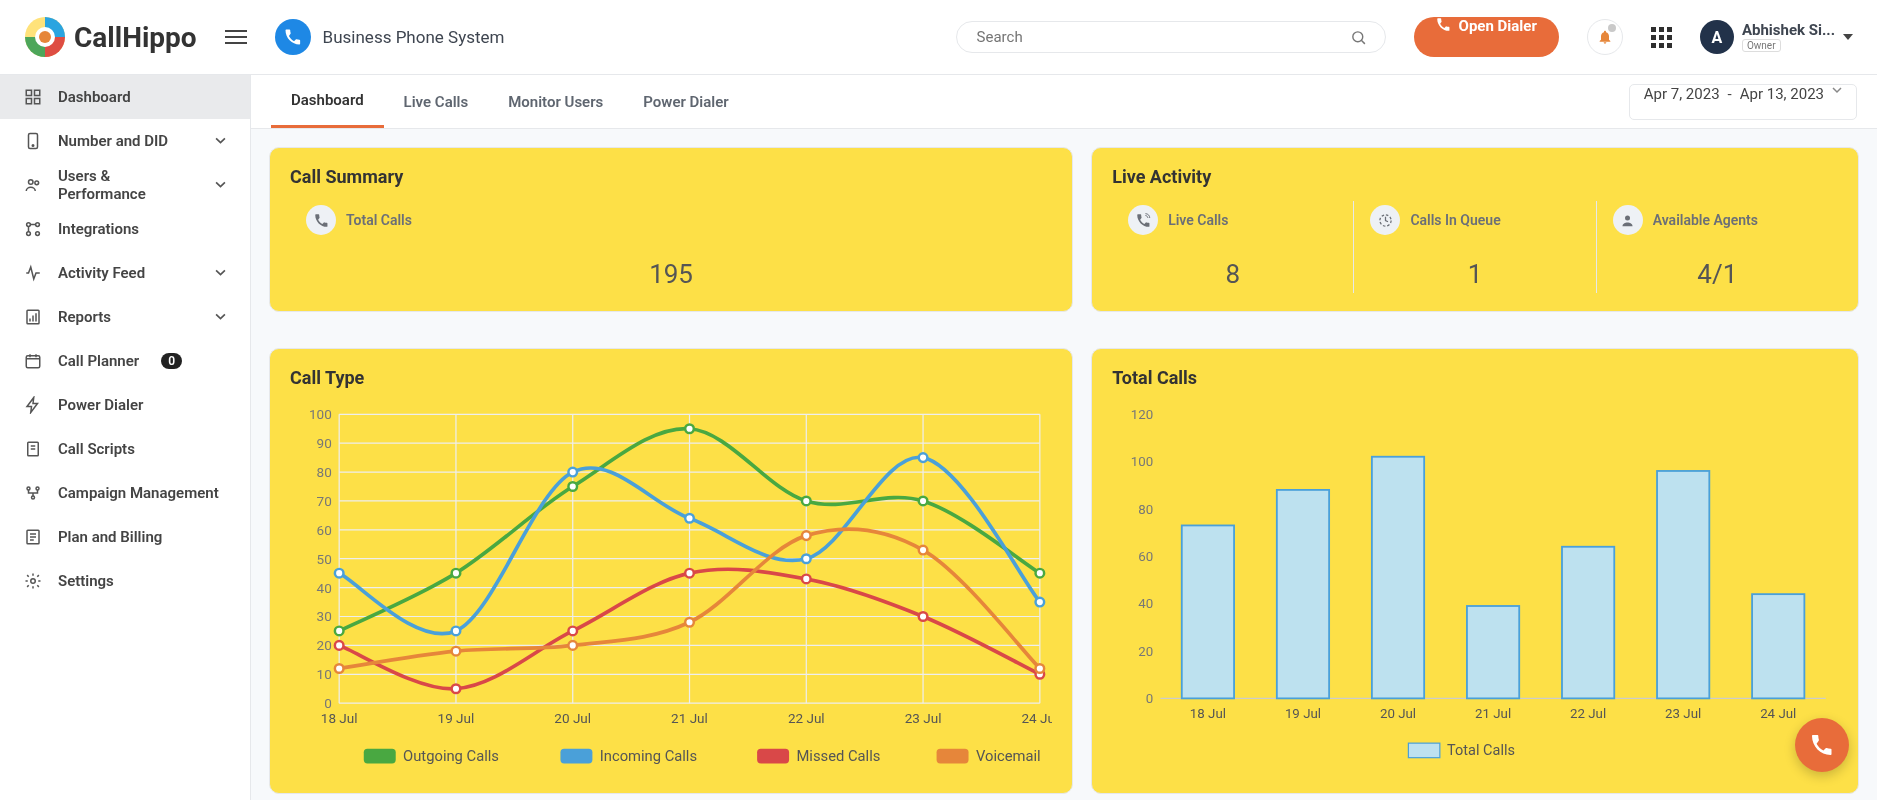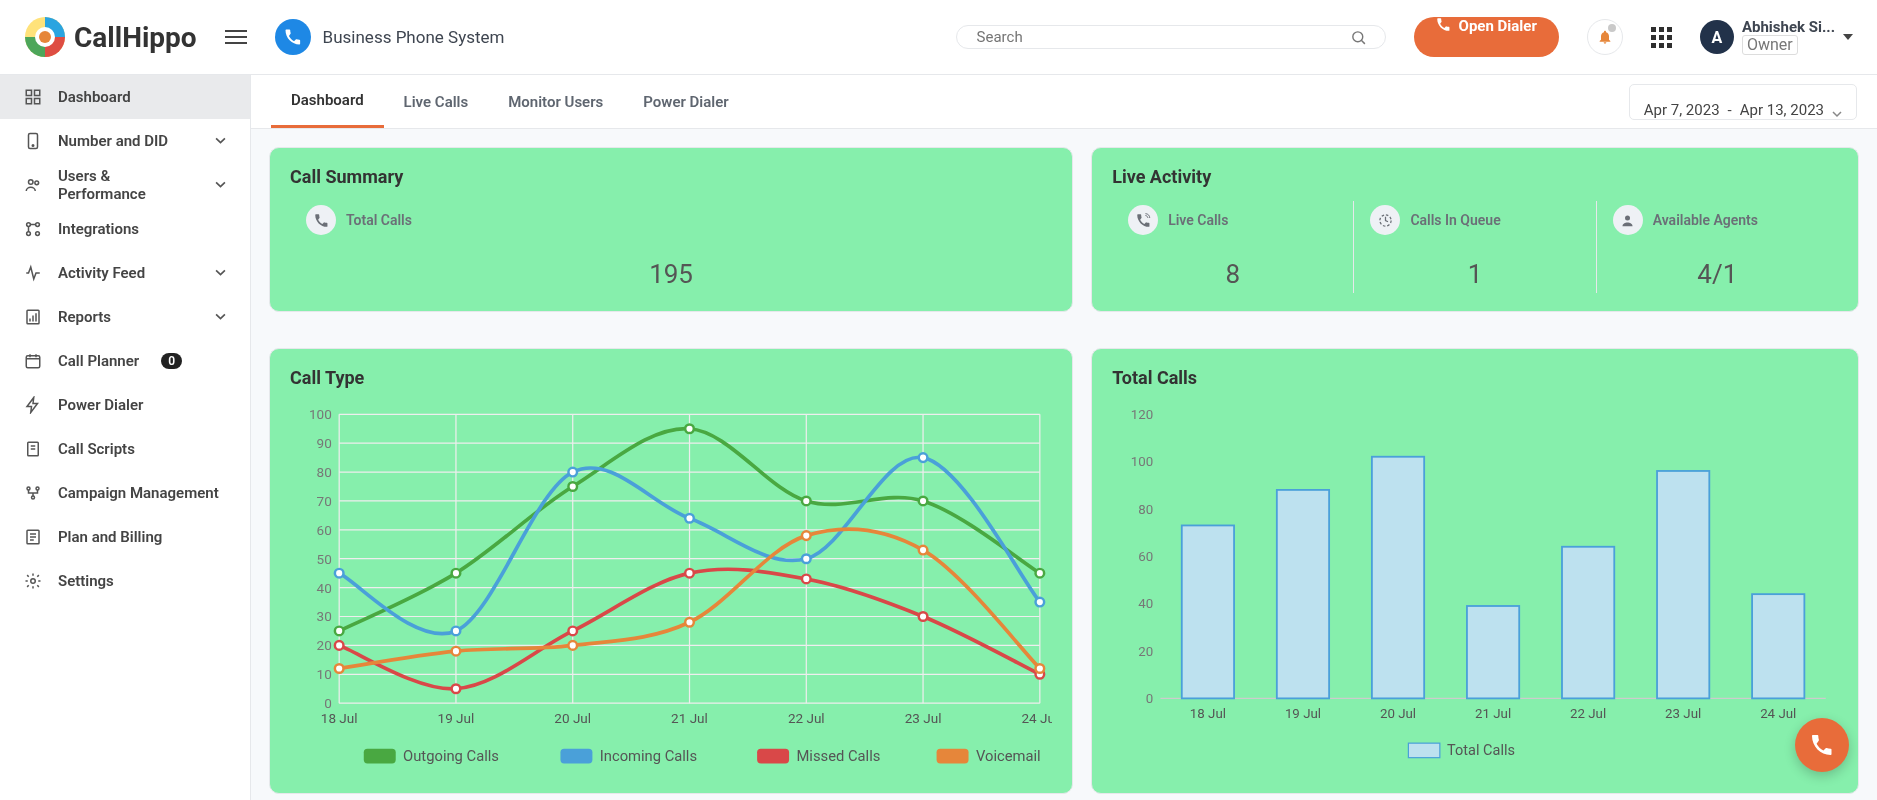--- a/index.html
+++ b/index.html
@@ -6,51 +6,51 @@
 *{box-sizing:border-box;font-family:-apple-system,BlinkMacSystemFont,"Segoe UI",Roboto,Arial,sans-serif}
 body{margin:0;background:#fff;color:var(--text)}
 .header{display:flex;align-items:center;height:75px;border-bottom:1px solid var(--border);padding:0 24px;gap:28px}
 .logo{display:flex;align-items:center;gap:8px;font-size:28px;font-weight:700;color:#333}
 .logo-mark{width:42px;height:42px}
 .hamburger{width:22px;height:22px;display:flex;flex-direction:column;justify-content:center;gap:4px;cursor:pointer}
 .hamburger span{height:2.2px;background:#444}
 .phone-chip{display:flex;align-items:center;gap:12px;font-weight:400;font-size:17px}
 .chip-icon{width:36px;height:36px;border-radius:50%;background:#1e88e5;display:flex;align-items:center;justify-content:center;color:#fff}
 .spacer{flex:1}
-.search{width:430px;height:24px;border:1px solid var(--border);border-radius:20px;display:flex;align-items:center;padding:0 18px;color:var(--muted)}
+.search{width:430px;height:32px;border:1px solid var(--border);border-radius:20px;display:flex;align-items:center;padding:0 18px;color:var(--muted)}
 .search input{flex:1;border:0;outline:0;font-size:15px;background:transparent}
 .btn-dialer{background:var(--orange);color:#fff;border:0;border-radius:22px;height:40px;padding:0 22px;font-size:15px;font-weight:700;display:flex;align-items:flex-start;gap:8px;cursor:pointer}
 .circ-icon{width:36px;height:36px;border-radius:50%;border:1px solid var(--border);display:flex;align-items:center;justify-content:center;position:relative;cursor:pointer}
 .notif-dot{position:absolute;top:4px;right:6px;width:8px;height:8px;background:#c9c9c9;border-radius:50%}
 .apps-icon{display:grid;grid-template-columns:repeat(3,5px);grid-template-rows:repeat(3,5px);gap:3px;cursor:pointer}
 .apps-icon span{background:#2f2f2f}
 .user{display:flex;align-items:center;gap:8px;cursor:pointer}
 .avatar{width:34px;height:34px;border-radius:50%;background:#22324a;color:#fff;display:flex;align-items:center;justify-content:center;font-weight:700}
 .user-meta{display:flex;flex-direction:column;line-height:1.1}
 .user-name{font-weight:700;font-size:15px;max-width:110px;white-space:nowrap;overflow:hidden;text-overflow:ellipsis}
-.role-badge{font-size:16px;color:#777;border:1px solid #ddd;border-radius:3px;padding:0 4px;align-self:flex-start}
+.role-badge{font-size:10px;color:#777;border:1px solid #ddd;border-radius:3px;padding:0 4px;align-self:flex-start}
 .caret{border-left:5px solid transparent;border-right:5px solid transparent;border-top:6px solid #444}
 
 .layout{display:flex;height:calc(100vh - 75px)}
 .sidebar{width:251px;background:#fff;border-right:1px solid var(--border)}
 .side-item{display:flex;align-items:center;gap:16px;height:44px;padding:0 24px;font-size:15px;font-weight:600;color:#444;cursor:pointer}
 .side-item.active{background:#e9eaec}
 .side-item .exp{margin-left:auto;color:#555}
 .side-badge{background:#222;color:#fff;border-radius:10px;font-size:12px;padding:1px 7px;margin-left:6px}
 .side-ico{width:18px;height:18px;color:#555;display:flex;align-items:center;justify-content:center}
 
 .main{flex:1;background:var(--bg);overflow:auto;padding:0 0 60px}
 .tabbar{display:flex;align-items:center;background:#fff;margin:0;padding:0 20px;height:54px;border-bottom:1px solid var(--border)}
 .tab{padding:0 20px;height:100%;display:flex;align-items:center;color:var(--link);font-weight:600;font-size:15px;cursor:pointer}
 .tab.active{color:#333;border-bottom:3px solid var(--orange)}
 .tab-spacer{flex:1}
-.date-range{height:36px;border:1px solid var(--border);border-radius:5px;display:flex;align-items:flex-end;padding:0 14px;gap:8px;font-size:15px;color:#444;cursor:pointer}
+.date-range{height:36px;border:1px solid var(--border);border-radius:5px;display:flex;align-items:flex-start;padding:0 14px;gap:8px;font-size:15px;color:#444;cursor:pointer}
 
 .cards{display:flex;gap:18px;padding:18px}
-.card{background:#86efac;border:1px solid var(--border);border-radius:10px;padding:18px 20px;flex:1}
+.card{background:#fde047;border:1px solid var(--border);border-radius:10px;padding:18px 20px;flex:1}
 .card h3{margin:0 0 14px;font-size:18px;font-weight:700;color:#333}
 .stat-row{display:flex}
 .stat{flex:1;border-right:1px solid var(--border);padding:4px 16px}
 .stat:last-child{border-right:0}
 .stat-label{display:flex;align-items:center;gap:10px;color:#6b6f77;font-weight:600;font-size:14px}
 .stat-icon{width:30px;height:30px;border-radius:50%;background:#eef1f5;display:flex;align-items:center;justify-content:center;color:#6b6f77}
 .stat-value{font-size:26px;font-weight:400;text-align:center;margin-top:24px;color:#555}
 .info-dot{width:16px;height:16px;border-radius:50%;background:#555;color:#fff;font-size:11px;display:flex;align-items:center;justify-content:center;margin-left:4px}
 
 .chart-svg{width:100%}

